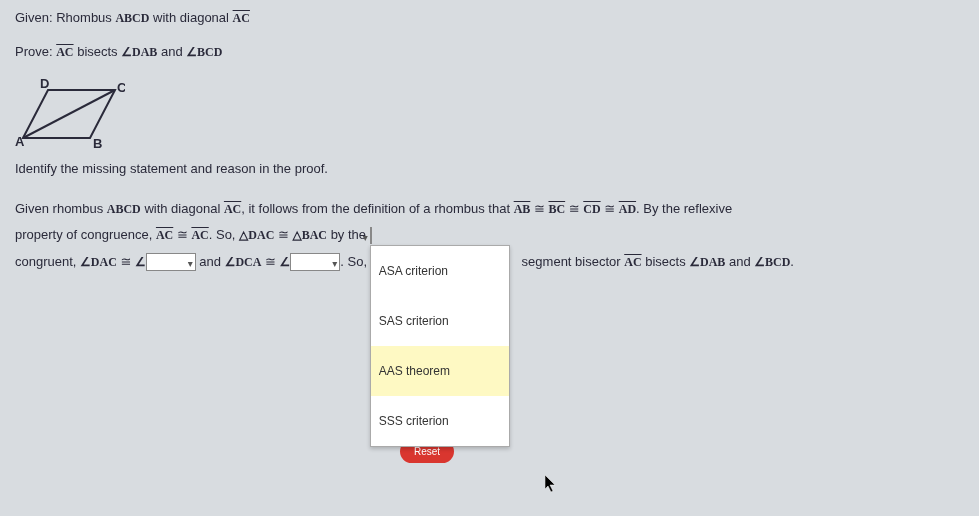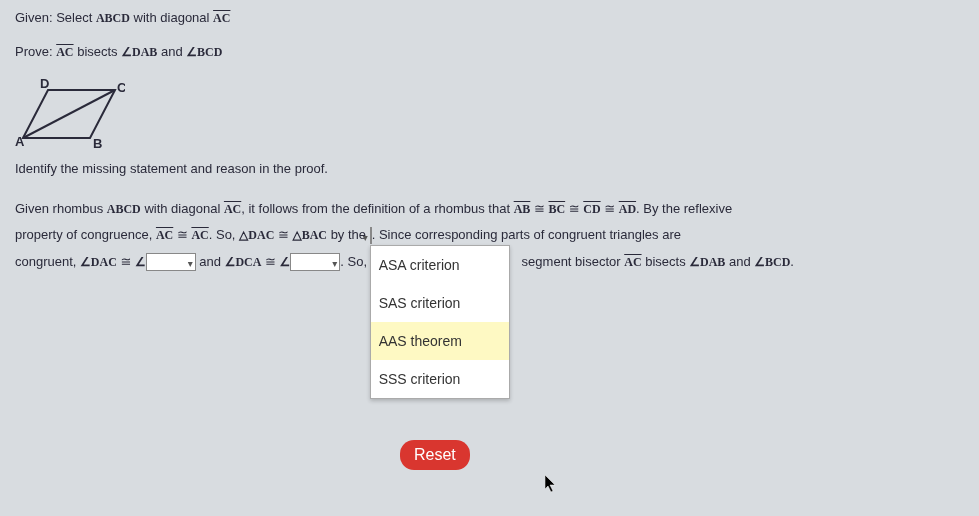--- a/index.html
+++ b/index.html
@@ -67,56 +67,56 @@
       position: absolute;
       top: 22px;
       left: 0;
       background: #fff;
       border: 1px solid #aaa;
       width: 140px;
       z-index: 10;
       box-shadow: 0 2px 4px rgba(0,0,0,0.2);
     }
     .dropdown-list div {
-      padding: 5px 8px;
-      font-size: 14px;
+      padding: 13px 8px;
+      font-size: 12px;
       color: #333;
       cursor: pointer;
     }
     .dropdown-list div.highlighted {
       background: #fef9c3;
     }
     .reset-btn {
       display: inline-block;
       background: #d9362f;
       color: #fff;
       border-radius: 14px;
       padding: 6px 14px;
-      font-size: 16px;
+      font-size: 10px;
       border: none;
       position: absolute;
       left: 385px;
       top: 430px;
       cursor: pointer;
     }
     .content-wrap { position: relative; }
     .cursor-icon {
       position: absolute;
       pointer-events: none;
     }
   </style>
 </head>
 <body>
 
 <div class="content-wrap">
 
 
   <div class="line">
     <span>Given:</span>
-    <span>Select </span><span class="bold">ABCD</span><span> with diagonal </span><span class="bold overline">AC</span>
+    <span>Rhombus </span><span class="bold">ABCD</span><span> with diagonal </span><span class="bold overline">AC</span>
   </div>
 
   <div class="line">
     <span>Prove:</span>
     <span class="bold overline">AC</span><span> bisects </span><span class="bold">∠DAB</span><span> and </span><span class="bold">∠BCD</span>
   </div>
 
   <div class="figure">
     <svg width="110" height="75" viewBox="0 0 110 75">
       <polygon points="8,60 75,60 100,12 33,12" fill="none" stroke="#2a2a3a" stroke-width="2"></polygon>
@@ -134,21 +134,21 @@
     <span>Given rhombus </span><span class="bold">ABCD</span><span> with diagonal </span><span class="bold overline">AC</span><span>, it follows from the definition of a rhombus that </span><span class="bold overline">AB</span><span> ≅ </span><span class="bold overline">BC</span><span> ≅ </span><span class="bold overline">CD</span><span> ≅ </span><span class="bold overline">AD</span><span>. By the reflexive</span>
     <br>
     <span>property of congruence, </span><span class="bold overline">AC</span><span> ≅ </span><span class="bold overline">AC</span><span>. So, </span><span class="bold">△DAC</span><span> ≅ </span><span class="bold">△BAC</span><span> by the </span><span class="dropdown-open">
       <span class="dropdown-open-box"></span>
       <div class="dropdown-list">
         <div>ASA criterion</div>
         <div>SAS criterion</div>
         <div class="highlighted">AAS theorem</div>
         <div>SSS criterion</div>
       </div>
-    </span><span>. Since corresponding parts of congruent triangles are</span>
+    </span>
     <br>
     <span>congruent, </span><span class="bold">∠DAC</span><span> ≅ </span><span class="bold">∠</span><span class="dropdown-select"></span><span> and </span><span class="bold">∠DCA</span><span> ≅ </span><span class="bold">∠</span><span class="dropdown-select"></span><span>. So, by</span>
     <span style="visibility:hidden;">xxxxxxxxxxxxxxxxxxxx</span>
     <span> segment bisector </span><span class="bold overline">AC</span><span> bisects </span><span class="bold">∠DAB</span><span> and </span><span class="bold">∠BCD</span><span>.</span>
   </div>
 
   <button class="reset-btn">Reset</button>
 
   <svg class="cursor-icon" style="left:530px; top:465px;" width="14" height="18" viewBox="0 0 14 18">
     <path d="M0,0 L0,14 L3,11 L6,17 L8,16 L5,10 L10,10 Z" fill="#000" stroke="#fff" stroke-width="0.5"></path>

